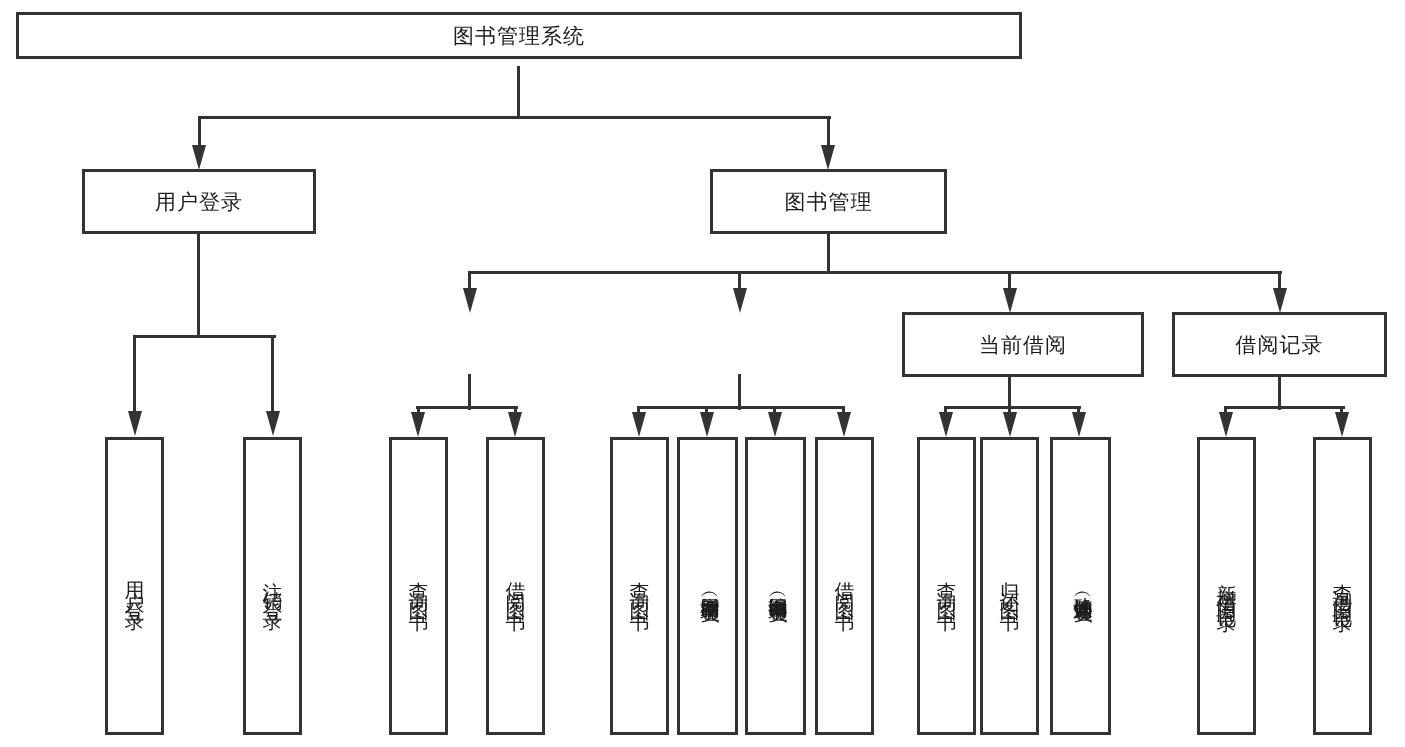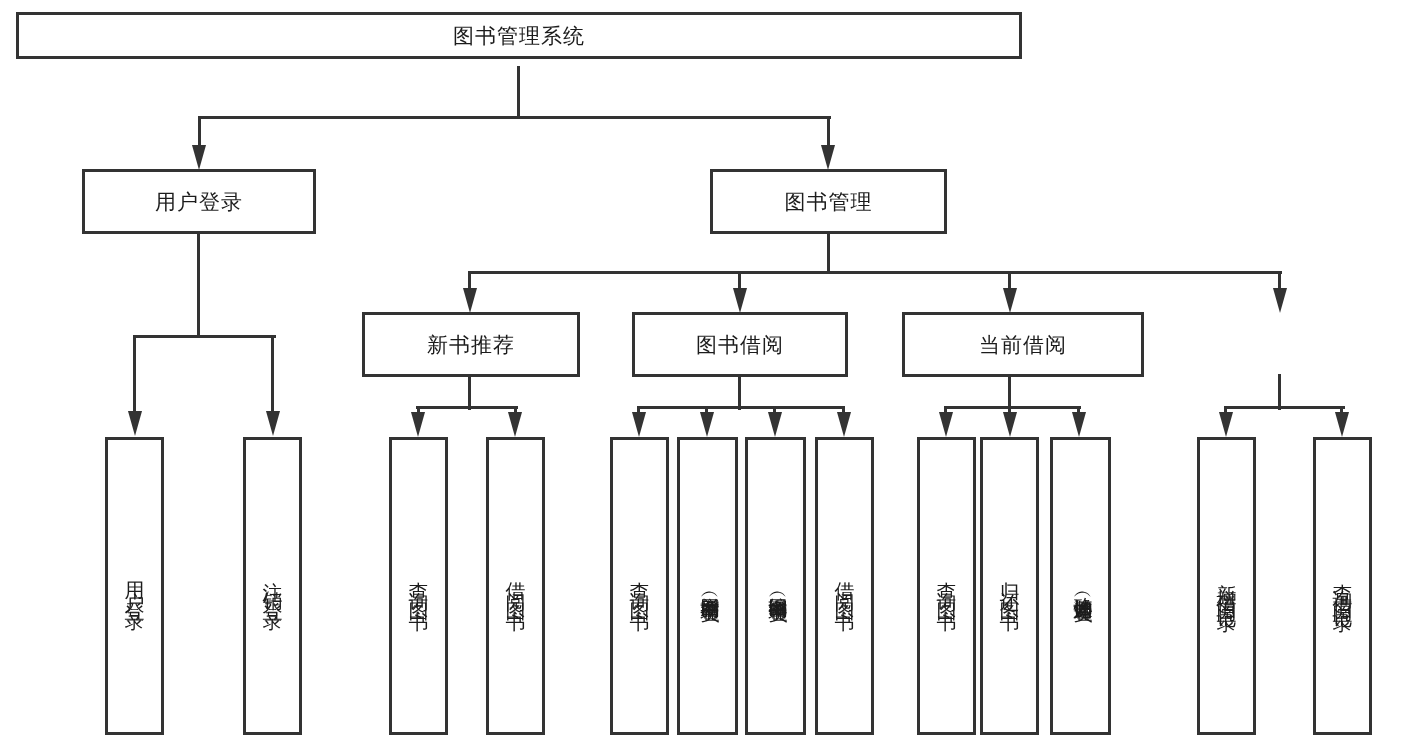--- a/index.html
+++ b/index.html
@@ -96,23 +96,22 @@
   <div class="vline" style="left:1224px;top:406px;height:11px"></div>
   <div class="arrow" style="left:1219px;top:412px"></div>
   <div class="vline" style="left:1340px;top:406px;height:11px"></div>
   <div class="arrow" style="left:1335px;top:412px"></div>
 
   <div class="box" style="left:16px;top:12px;width:1006px;height:47px">图书管理系统</div>
 
   <div class="box" style="left:82px;top:169px;width:234px;height:65px">用户登录</div>
   <div class="box" style="left:710px;top:169px;width:237px;height:65px">图书管理</div>
 
-  <div class="box" style="left:362px;top:312px;width:218px;height:65px">新书推荐</div>
-  <div class="box" style="left:632px;top:312px;width:216px;height:65px">图书借阅</div>
   <div class="box" style="left:902px;top:312px;width:242px;height:65px">当前借阅</div>
+  <div class="box" style="left:1172px;top:312px;width:215px;height:65px">借阅记录</div>
 
   <div class="leaf v4" style="left:105px">用户登录</div>
   <div class="leaf v4" style="left:243px">注销登录</div>
 
   <div class="leaf v4" style="left:389px">查询图书</div>
   <div class="leaf v4" style="left:486px">借阅图书</div>
 
   <div class="leaf v4" style="left:610px">查询图书</div>
   <div class="leaf v9" style="left:677px;width:61px">新增图书（管理员）</div>
   <div class="leaf v9" style="left:745px;width:61px">编辑图书（管理员）</div>

